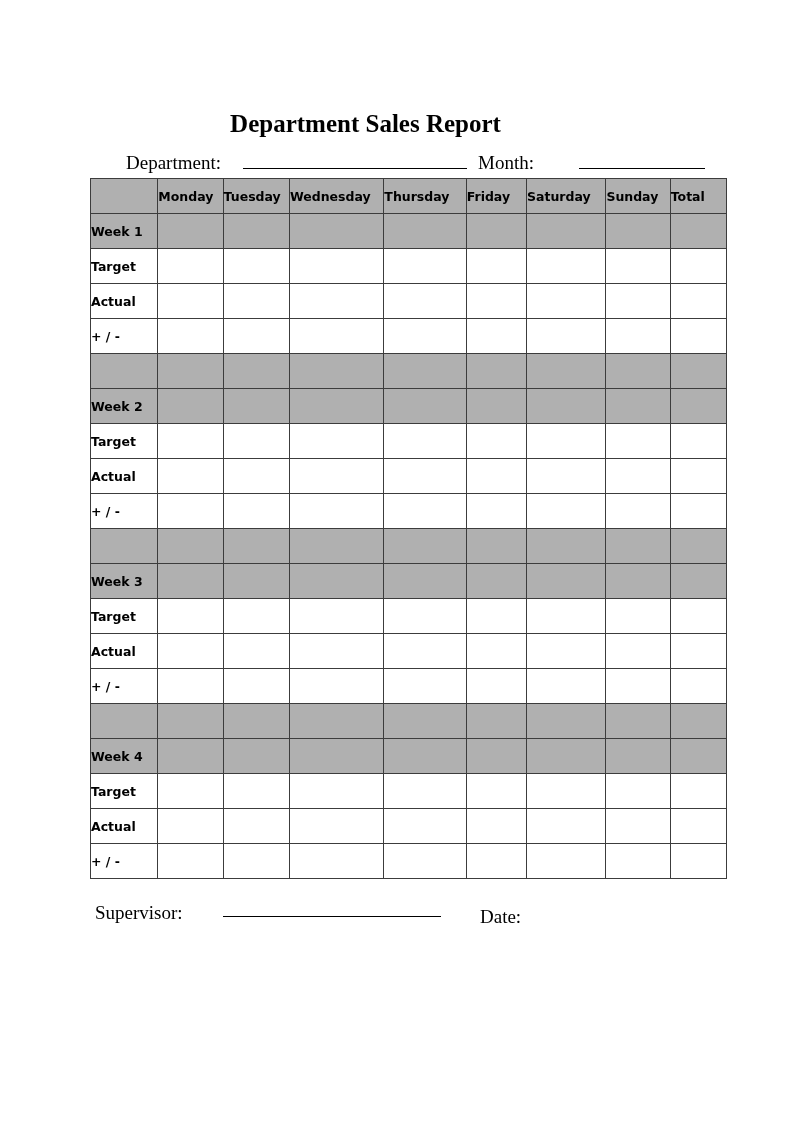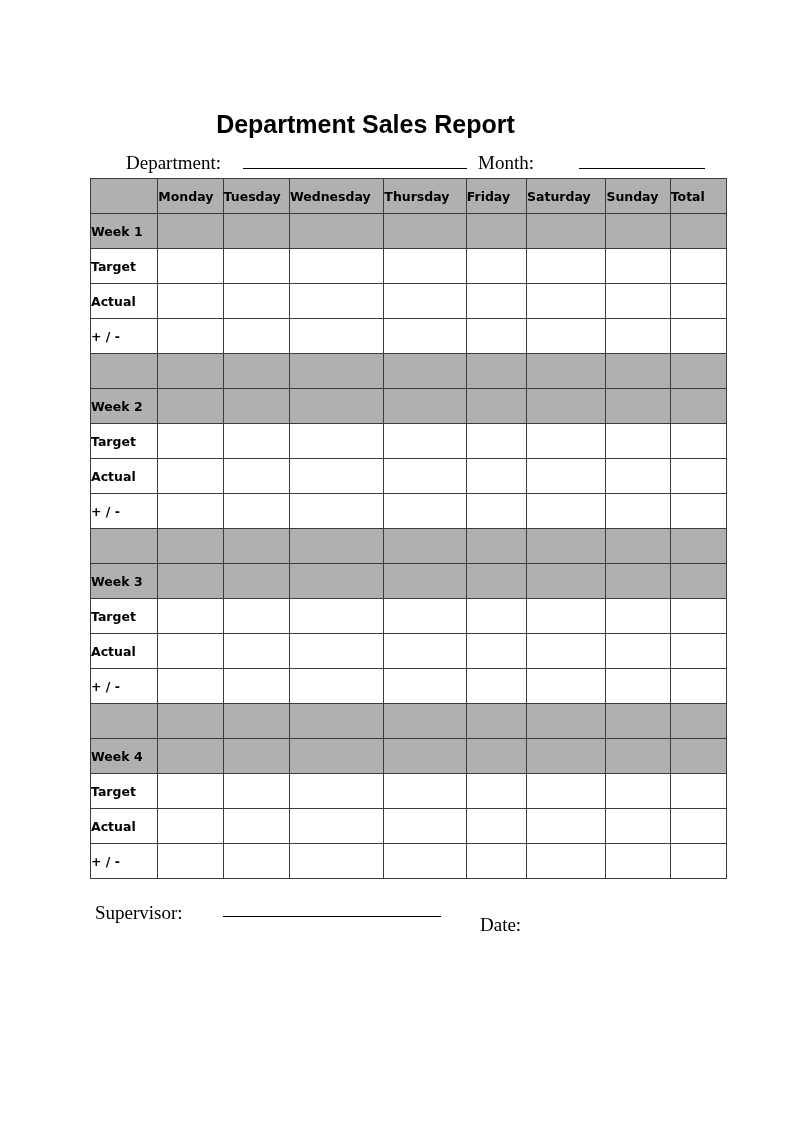--- a/index.html
+++ b/index.html
@@ -25,21 +25,21 @@
     height: 1122px;
   }
 
   
   .title {
     position: absolute;
     left: 0;
     top: 110px;
     width: 731px;
     text-align: center;
-    font-family: Liberation Sans, sans-serif;
+    font-family: Liberation Serif, serif;
     font-weight: bold;
     font-size: 25px;
     letter-spacing: 0px;
     color: #000000;
   }
 
   
   .field-row {
     position: absolute;
     left: 90px;
@@ -130,21 +130,21 @@
   }
   .foot-item {
     position: absolute;
     display: flex;
     align-items: flex-start;
     font-family: "Liberation Serif", serif;
     font-size: 19px;
     white-space: nowrap;
   }
   .foot-sup { left: 5px; top: 0; }
-  .foot-date { left: 390px; top: 12px; }
+  .foot-date { left: 390px; top: 4px; }
   .rule-sup { width: 218px; margin-left: 40px; }
 </style>
 </head>
 <body>
 
 <div class="page">
 
   <div class="title">Department Sales Report</div>
 
   <div class="field-row">

